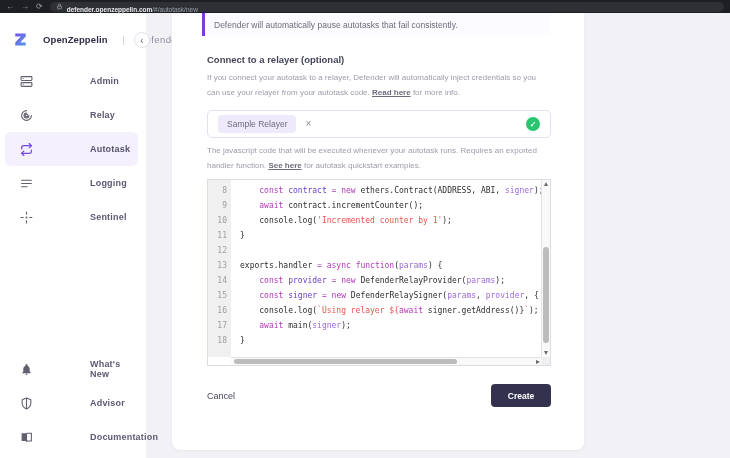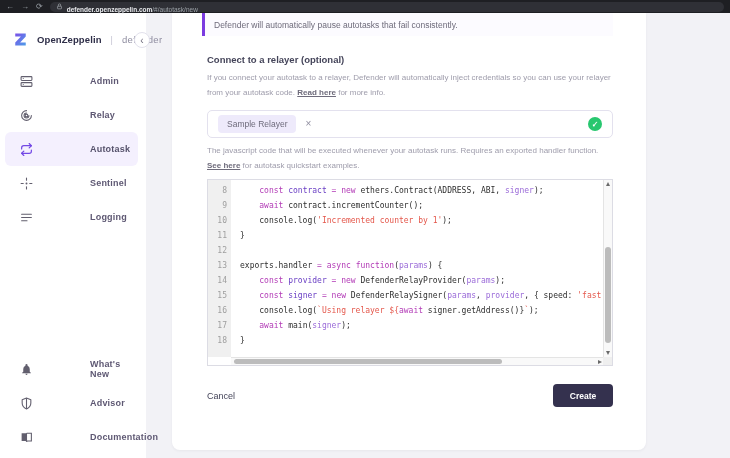--- a/index.html
+++ b/index.html
@@ -10,36 +10,36 @@
   
   .chrome { position:absolute; top:0; left:0; right:0; height:13px; background:#1e1f23; display:flex; align-items:center; padding:0 6px; gap:7px; z-index:10; }
   .chrome .nav-ic { color:#9aa0a6; font-size:8px; line-height:13px; cursor:default; }
   .urlbar { flex:1; height:10px; background:#2f3036; border-radius:5px; display:flex; align-items:center; padding:0 6px; gap:4px; }
   .urlbar svg { flex:0 0 auto; }
   .url-domain { color:#e8eaed; font-size:6.5px; font-weight:bold; white-space:nowrap; }
   .url-path { color:#9aa0a6; font-size:6.5px; white-space:nowrap; }
 
   
   .sidebar { position:absolute; top:13px; left:0; bottom:0; width:146px; background:#ffffff; }
-  .logo-row { position:absolute; top:19px; left:13px; display:flex; align-items:center; gap:9px; }
+  .logo-row { position:absolute; top:19px; left:13px; display:flex; align-items:center; gap:15px; }
   .logo-text { font-size:9.5px; font-weight:bold; color:#2e2e48; letter-spacing:.1px; }
   .logo-div { font-size:9px; color:#c5c4d2; }
   .logo-suffix { font-size:9.5px; color:#8f8da0; letter-spacing:.4px; }
   .collapse-btn { position:absolute; top:32px; left:134px; width:16px; height:16px; border-radius:50%; background:#fff; border:1px solid #e2e1ec; color:#6e6b7b; font-size:10px; line-height:13px; text-align:center; cursor:pointer; z-index:5; }
   .nav { position:absolute; top:51px; left:0; right:0; }
   .nav-bottom { position:absolute; top:339px; left:0; right:0; }
   .nav-item { height:34px; display:flex; align-items:center; gap:12px; padding-left:15px; margin:0 8px 0 5px; border-radius:6px; cursor:pointer; }
   .nav-icon { width:13px; height:13px; color:#625f6e; display:flex; align-items:center; justify-content:center; }
   .nav-label { font-size:9px; font-weight:600; color:#5e5873; letter-spacing:.2px;margin-left:45px; }
   .nav-item.active { background:#f4f0fe; }
   .nav-item.active .nav-icon { color:#7349e5; }
   .nav-item.active .nav-label { color:#55516b; }
 
   
-  .card { position:absolute; top:13px; left:172px; width:474px; height:437px; background:#fff; border-radius:0 0 8px 8px; box-shadow:0 1px 3px rgba(40,40,60,.05); }
+  .card { position:absolute; top:13px; left:172px; width:412px; height:437px; background:#fff; border-radius:0 0 8px 8px; box-shadow:0 1px 3px rgba(40,40,60,.05); }
   .alert { margin:0 33px 0 30px; height:23px; background:#fcfbff; border-left:3px solid #7b3be0; display:flex; align-items:center; padding-left:9px; }
   .alert span { font-size:8.5px; color:#6e6b7b; }
   .section-title { margin:18px 33px 0 35px; font-size:9.5px; font-weight:bold; color:#45455a; }
   .section-desc { margin:5px 33px 0 35px; font-size:8px; line-height:15px; color:#9e9cab; }
   .inline-link { color:#6e6b7b; font-weight:bold; text-decoration:underline; cursor:pointer; }
   .relayer-box { margin:10px 33px 0 35px; height:28px; border:1px solid #e3e1ee; border-radius:5px; display:flex; align-items:center; padding:0 10px; cursor:pointer; }
   .relayer-pill { background:#eeeafb; color:#6e6b7b; font-size:8.5px; padding:4px 9px; border-radius:4px; }
   .pill-x { margin-left:9px; color:#8f8d9f; font-size:10px; line-height:10px; cursor:pointer; }
   .valid-check { margin-left:auto; width:14px; height:14px; border-radius:50%; background:var(--c-green); color:#fff; font-size:8px; font-weight:bold; display:flex; align-items:center; justify-content:center; }
 
@@ -130,38 +130,38 @@
               <path d="M3 11V9a4 4 0 0 1 4-4h14"></path>
               <polyline points="7 23 3 19 7 15"></polyline>
               <path d="M21 13v2a4 4 0 0 1-4 4H3"></path>
             </svg>
         </span>
         <span class="nav-label">Autotask</span>
       </div>
       <div class="nav-item">
         <span class="nav-icon">
           <svg width="13" height="13" viewBox="0 0 24 24" fill="none" stroke="currentColor" stroke-width="2" stroke-linecap="round">
+              <line x1="3" y1="6" x2="21" y2="6"></line>
+              <line x1="3" y1="12" x2="21" y2="12"></line>
+              <line x1="3" y1="18" x2="13" y2="18"></line>
+            </svg>
+        </span>
+        <span class="nav-label">Logging</span>
+      </div>
+      <div class="nav-item">
+        <span class="nav-icon">
+          <svg width="13" height="13" viewBox="0 0 24 24" fill="none" stroke="currentColor" stroke-width="2" stroke-linecap="round">
               <line x1="12" y1="2" x2="12" y2="6"></line>
               <line x1="12" y1="18" x2="12" y2="22"></line>
               <line x1="2" y1="12" x2="6" y2="12"></line>
               <line x1="18" y1="12" x2="22" y2="12"></line>
               <circle cx="12" cy="12" r="1.8" fill="currentColor" stroke="none"></circle>
             </svg>
         </span>
         <span class="nav-label">Sentinel</span>
-      </div>
-      <div class="nav-item">
-        <span class="nav-icon">
-          <svg width="13" height="13" viewBox="0 0 24 24" fill="none" stroke="currentColor" stroke-width="2" stroke-linecap="round">
-              <line x1="3" y1="6" x2="21" y2="6"></line>
-              <line x1="3" y1="12" x2="21" y2="12"></line>
-              <line x1="3" y1="18" x2="13" y2="18"></line>
-            </svg>
-        </span>
-        <span class="nav-label">Logging</span>
       </div>
     </nav>
 
     <div class="nav-bottom">
       <div class="nav-item">
         <span class="nav-icon">
           <svg width="13" height="13" viewBox="0 0 24 24">
               <path fill="currentColor" d="M12 22a2 2 0 0 0 2-2h-4a2 2 0 0 0 2 2zm6-6v-5a6 6 0 0 0-4-5.7V4a2 2 0 1 0-4 0v1.3A6 6 0 0 0 6 11v5l-2 2v1h16v-1z"></path>
             </svg>
         </span>

